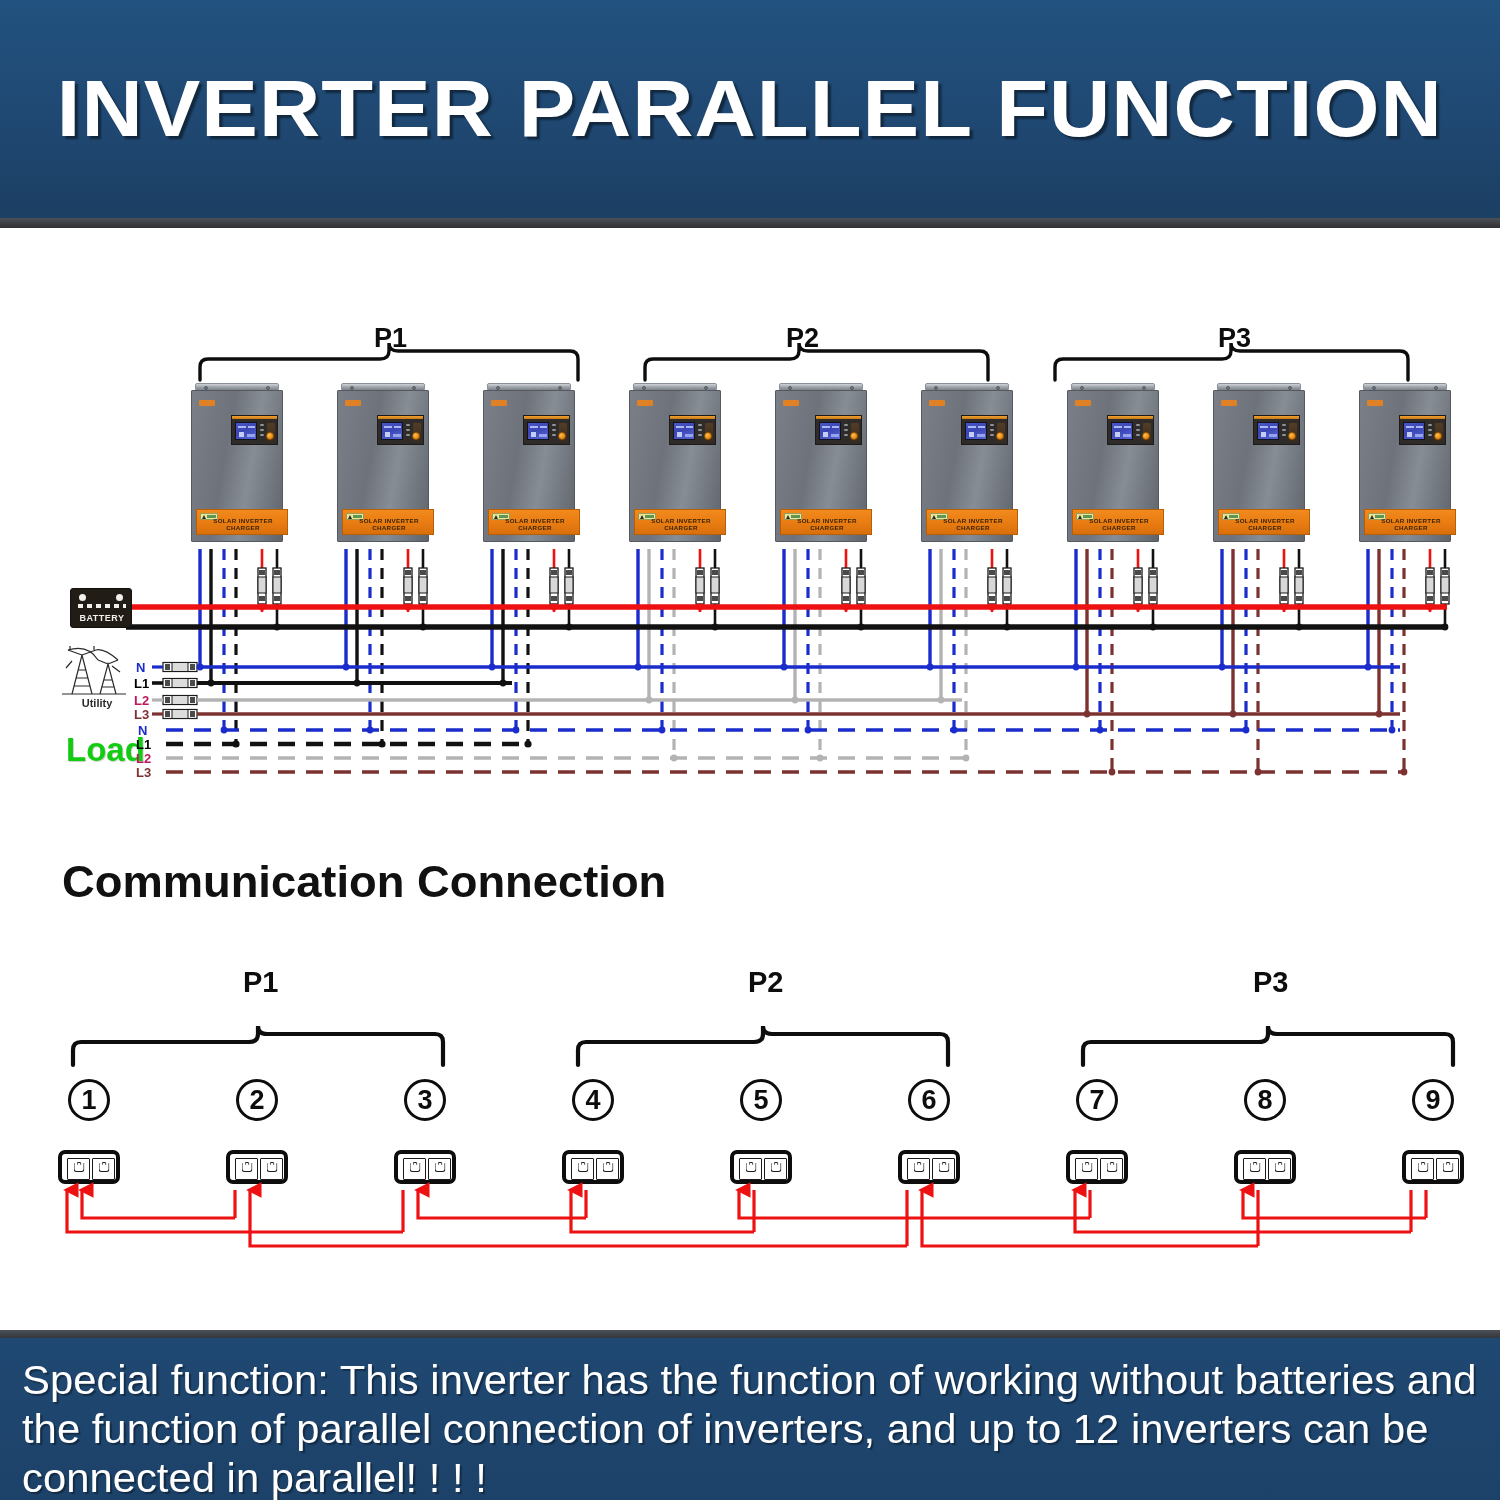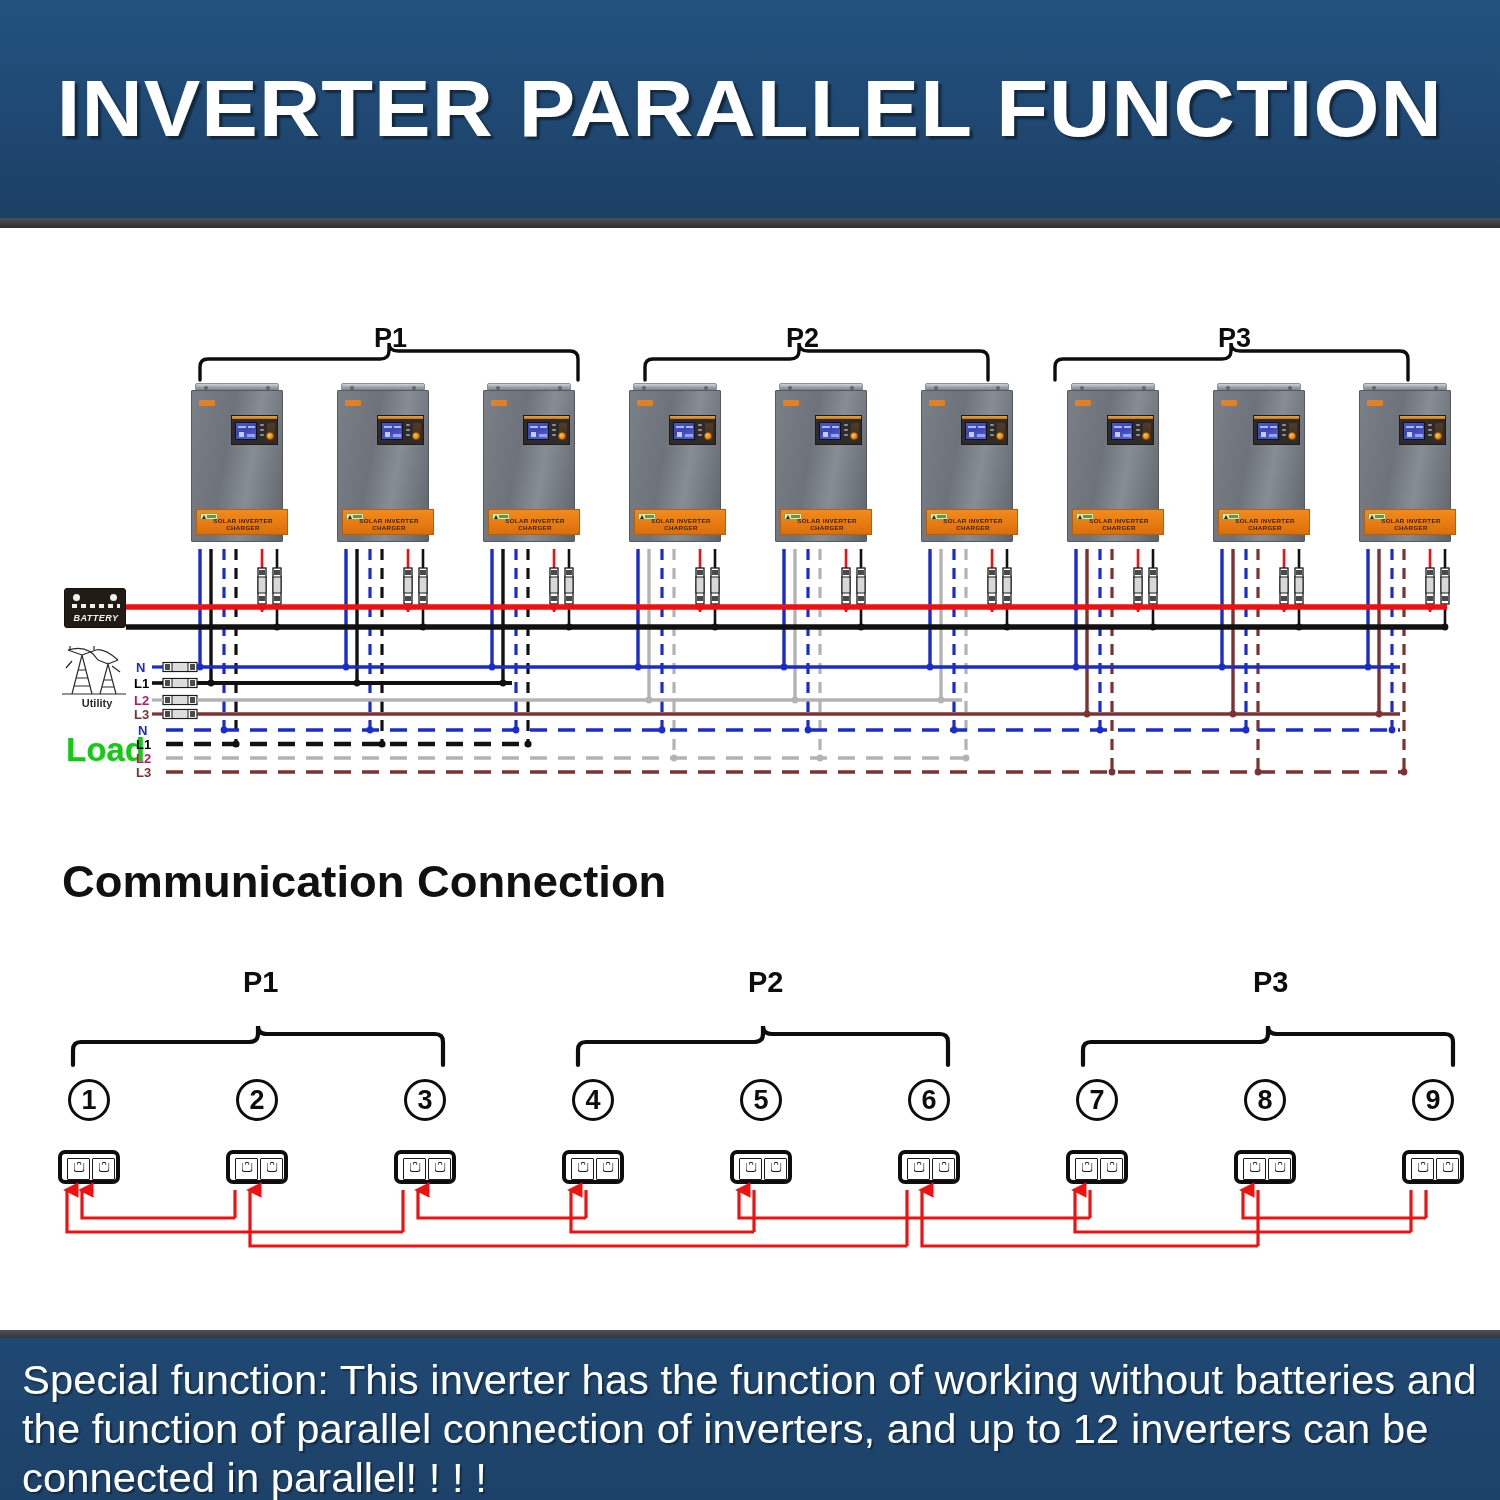--- a/index.html
+++ b/index.html
@@ -178,23 +178,23 @@
   .busname{
     position:absolute;font-size:13px;font-weight:bold;
     font-family:"Liberation Sans", sans-serif;line-height:1;
   }
   .busname.n{color:#1a2ccc;}
   .busname.l1{color:#000000;}
   .busname.l2{color:#be185d;}
   .busname.l3{color:#7d3232;}
   
   #battery-icon{
-    position:absolute;left:64px;top:588px;width:62px;height:40px;
+    position:absolute;left:70px;top:588px;width:62px;height:40px;
     background:#221c17;border-radius:3px;
-    border:1px solid #14100c;box-sizing:border-box;font-style:italic;
+    border:1px solid #14100c;box-sizing:border-box;
   }
   #battery-icon .term{
     position:absolute;top:5px;width:7px;height:7px;border-radius:50%;background:#f2f0ec;
   }
   #battery-icon .dashrow{
     position:absolute;left:7px;top:15px;width:48px;height:4px;
     background:repeating-linear-gradient(90deg,#f2f0ec 0 5px,transparent 5px 9px);
   }
   #battery-icon .btxt{
     position:absolute;left:0;bottom:4px;width:62px;text-align:center;

